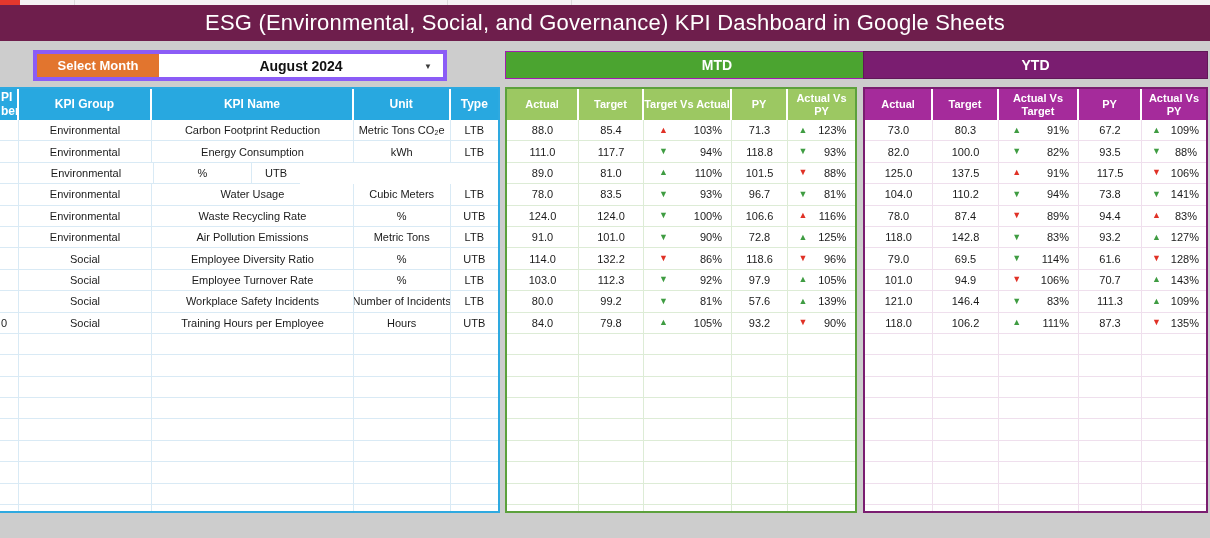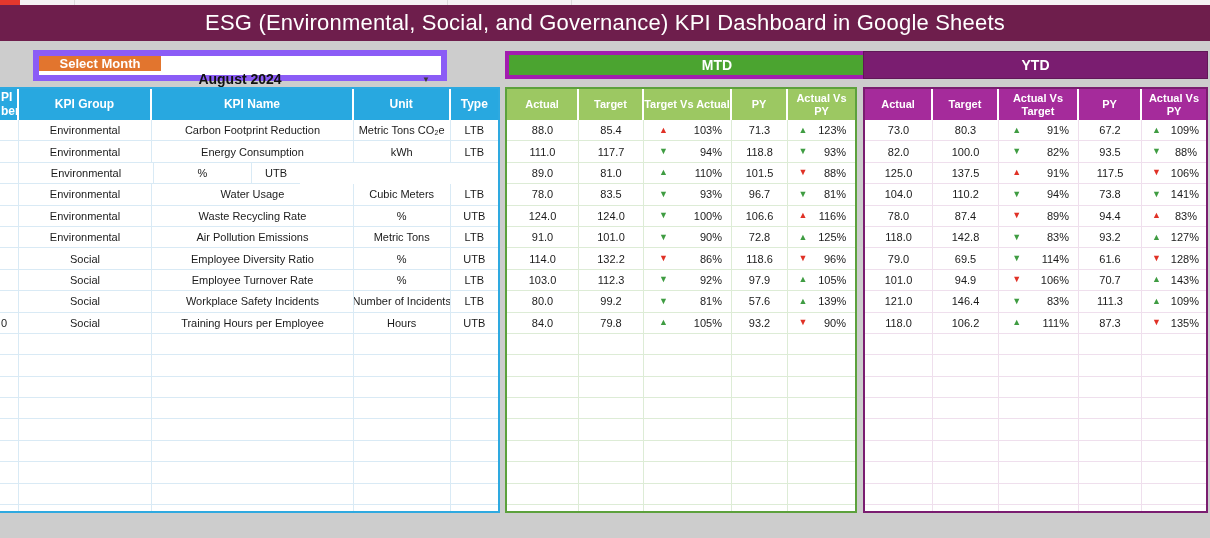--- a/index.html
+++ b/index.html
@@ -7,31 +7,31 @@
          font-family:"Liberation Sans","DejaVu Sans",sans-serif;}
   
   .top-strip{position:absolute;left:0;top:0;width:1210px;height:5px;background:#F4F2F4;}
   .top-red{position:absolute;left:0;top:0;width:20px;height:5px;background:#E3372D;}
   .gl{position:absolute;top:0;width:1px;height:5px;background:#DBDBDB;}
   
   .title-band{position:absolute;left:0;top:5px;width:1210px;height:36px;background:#6E1E4C;
               display:flex;align-items:center;justify-content:center;}
   .title-band span{color:#fff;font-size:22px;font-weight:normal;letter-spacing:.2px;}
   
-  .month-ctl{position:absolute;left:33px;top:50px;width:414px;height:31px;border:6px solid #8b5cf6;
-             box-sizing:border-box;display:flex;background:#fff;flex-direction:column;}
+  .month-ctl{position:absolute;left:33px;top:50px;width:414px;height:31px;border:4px solid #8b5cf6;
+             box-sizing:border-box;display:flex;background:#fff;}
   .month-label{width:122px;background:#E2752E;color:#fff;font-size:13px;font-weight:bold;
                display:flex;align-items:center;justify-content:center;}
   .month-value{flex:1;position:relative;display:flex;align-items:center;justify-content:center;
                font-size:14px;font-weight:bold;color:#111;}
   .caret{position:absolute;right:11px;top:50%;transform:translateY(-50%);font-size:8px;color:#3a3a3a;}
   
   .band{position:absolute;top:51px;height:28px;box-sizing:border-box;display:flex;align-items:center;
         justify-content:center;color:#fff;font-size:14px;font-weight:bold;}
-  .band-mtd{left:505px;width:424px;background:#4BA430;border:4px solid #a21caf;}
+  .band-mtd{left:505px;width:424px;background:#4BA430;border:1px solid #a21caf;}
   .band-ytd{left:863px;width:345px;background:#7A1D70;border:1px solid #611758;}
   
   .block{position:absolute;top:87px;height:426px;box-sizing:border-box;background:#fff;overflow:hidden;}
   .block-left{left:0;width:500px;border:2px solid #2EA9E0;border-left:none;}
   .block-mtd{left:505px;width:352px;border:2px solid #5CA13C;}
   .block-ytd{left:863px;width:345px;border:2px solid #7A1D70;}
   .hrow{display:flex;height:31px;}
   .h{box-sizing:border-box;border-right:2px solid #fff;display:flex;align-items:center;
      justify-content:center;text-align:center;color:#fff;font-weight:bold;line-height:1.15;overflow:hidden;}
   .h:last-child{border-right:none;}

